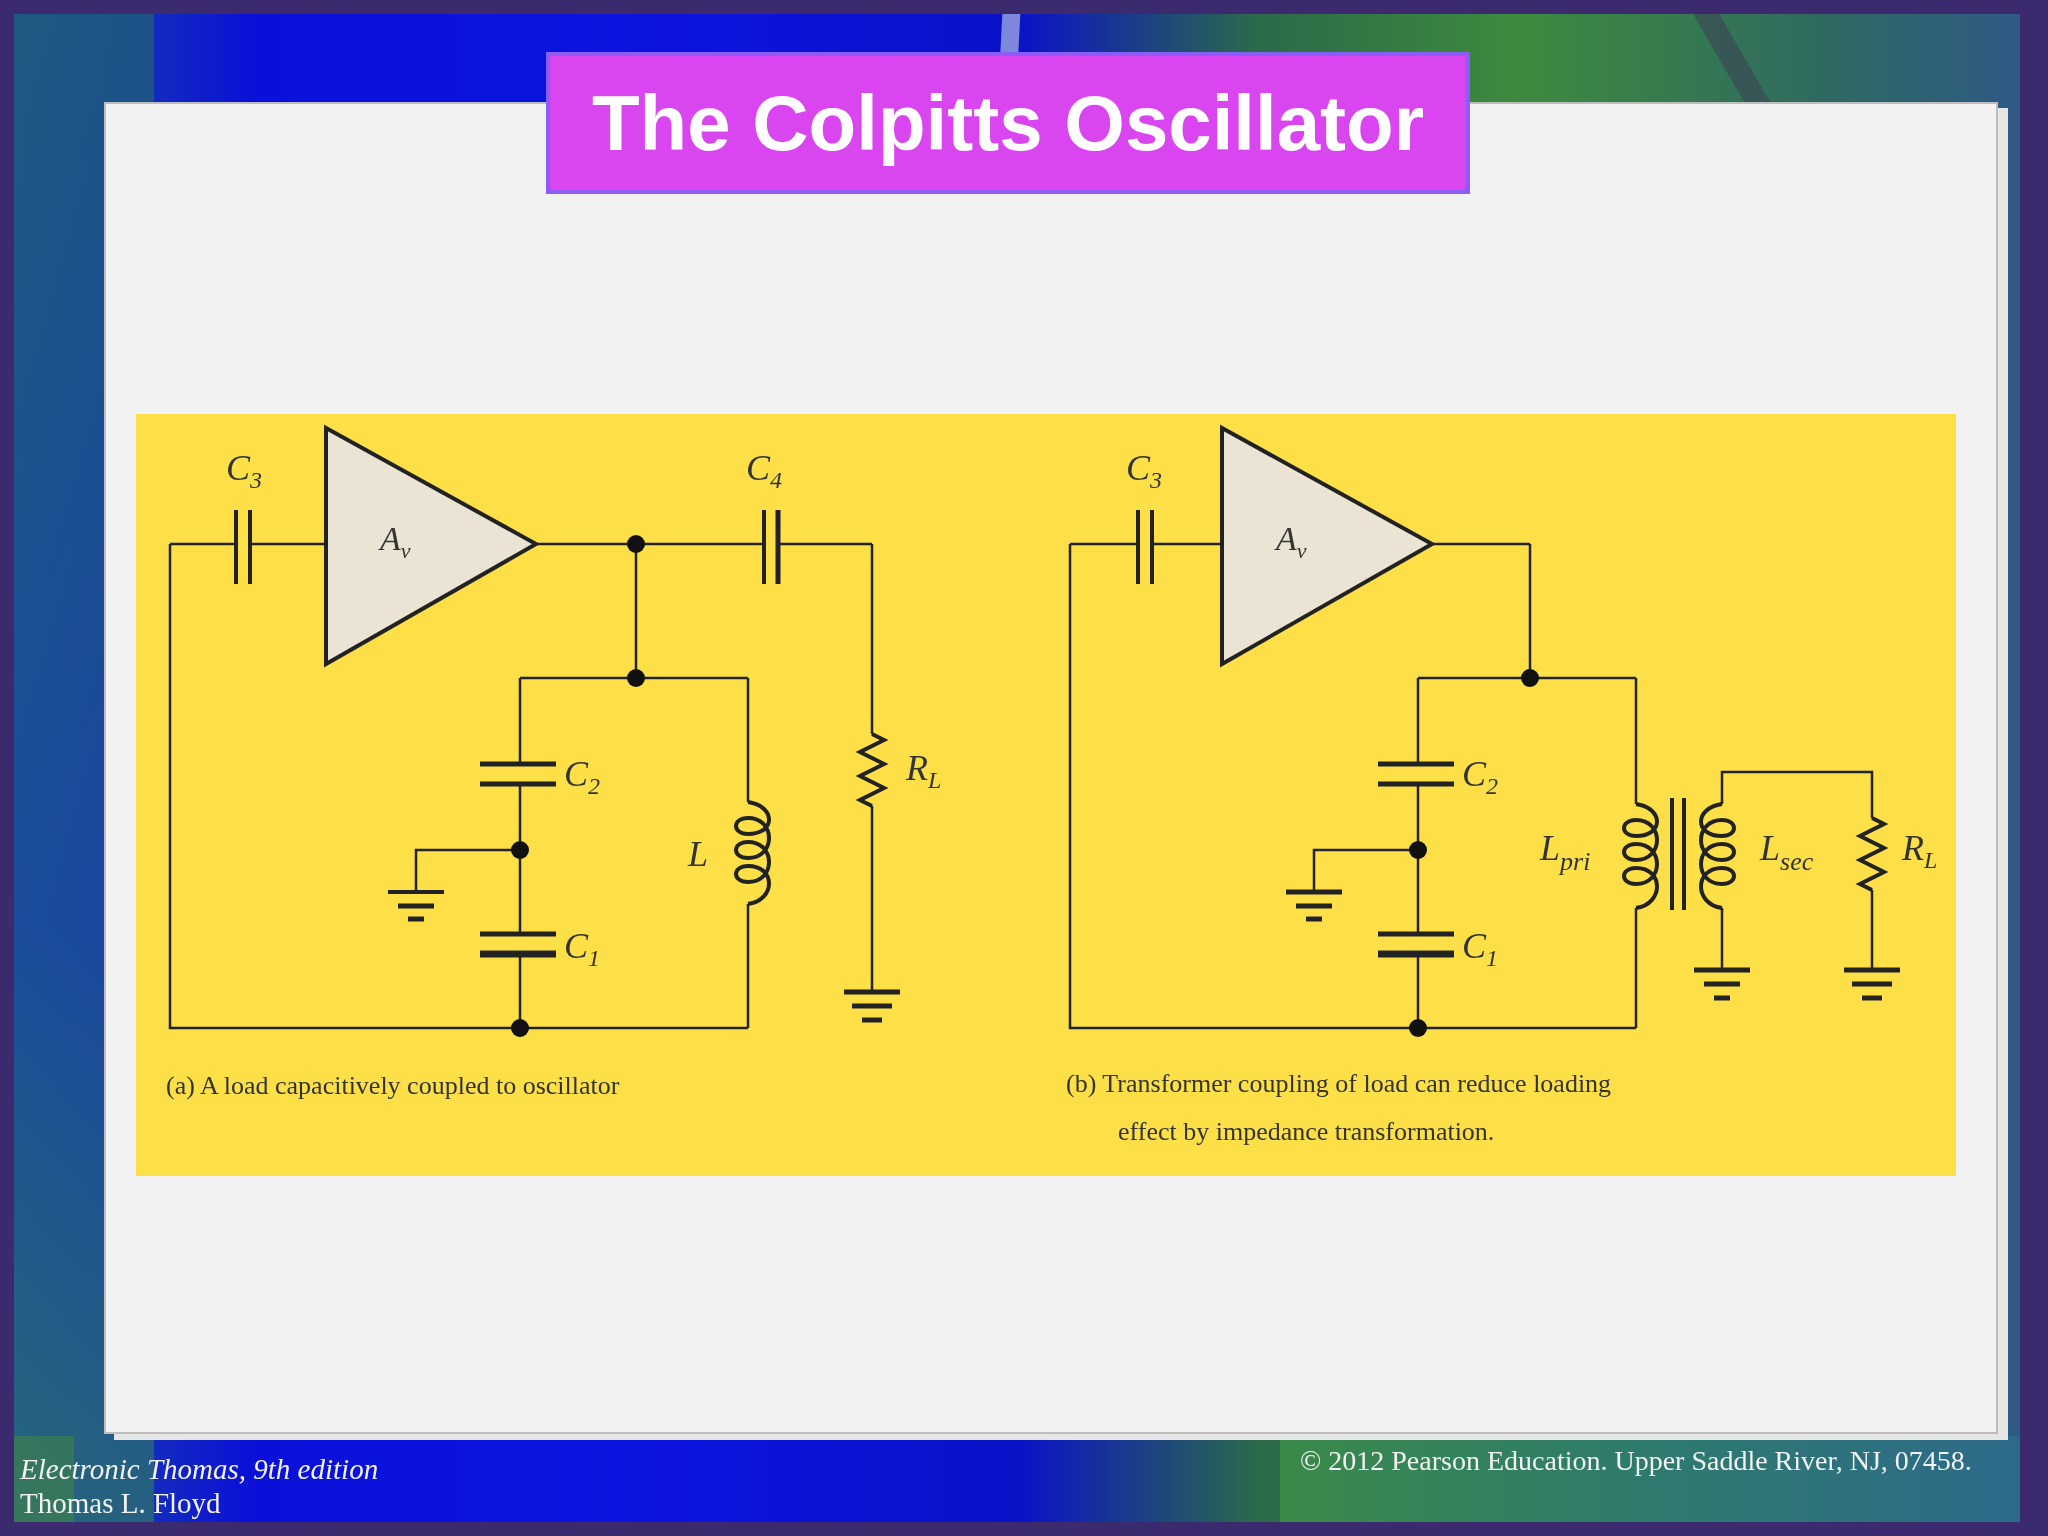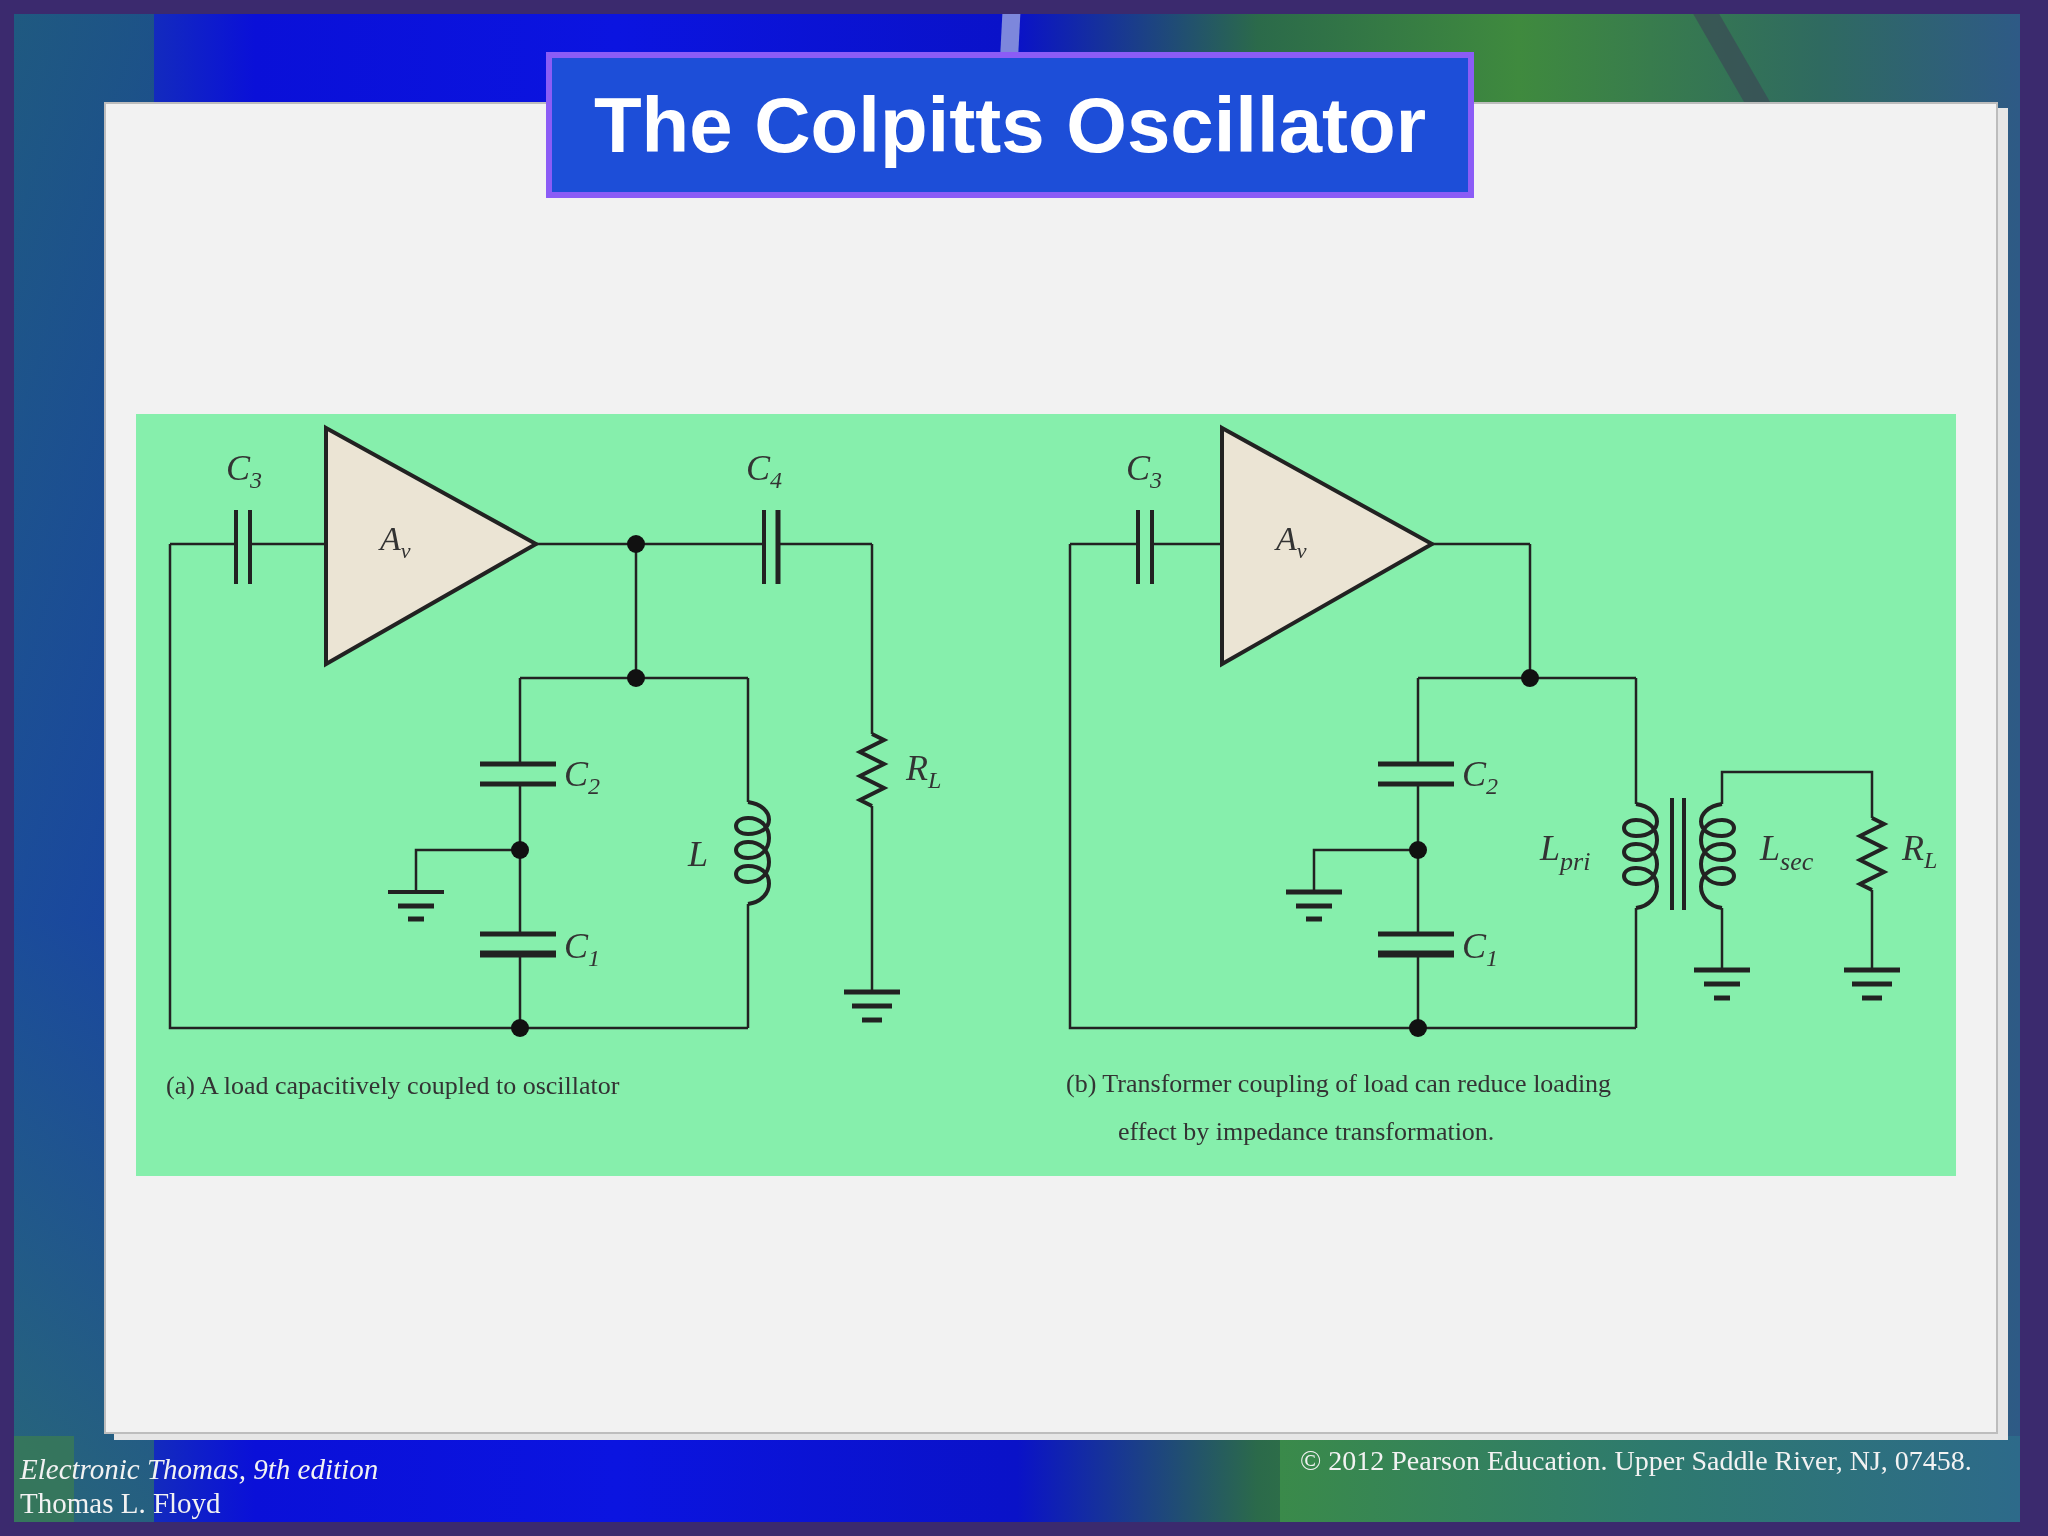--- a/index.html
+++ b/index.html
@@ -8,23 +8,23 @@
     background:
       linear-gradient(115deg, transparent 0 58%, rgba(70,140,60,0.0) 58%),
       linear-gradient(90deg, #1f4f9a 0%, #0a10d8 12%, #0b14e0 30%, #0a12c8 50%, #2b6a4a 62%, #3f8a3e 75%, #2f6a60 90%, #2e5a86 100%);
   }
   .bg-streak1 { position:absolute; left:14px; top:14px; width:140px; height:1508px; background:linear-gradient(180deg,#1f5c7a,#1a4b9a 60%,#2a6d70); opacity:0.8; }
   .bg-streak2 { position:absolute; left:1000px; top:14px; width:18px; height:90px; background:#c9d6ea; opacity:0.6; transform:skewX(-3deg); }
   .bg-streak3 { position:absolute; left:1725px; top:14px; width:26px; height:110px; background:#3a4a55; opacity:0.7; transform:skewX(30deg); }
   .bg-bottom-right { position:absolute; left:1280px; top:1436px; width:740px; height:86px; background:linear-gradient(90deg,#3a8a4a,#2e7a6e 50%,#2d6a8a); }
   .bg-bottom-left { position:absolute; left:14px; top:1436px; width:60px; height:86px; background:#3a7a55; opacity:0.8; }
   .panel { position:absolute; left:104px; top:102px; width:1890px; height:1328px; background:#f2f2f2; border:2px solid #bdbdbd; box-shadow: 10px 6px 0 #e6e6e6; }
-  .title-box { position:absolute; left:546px; top:52px; width:916px; height:134px; background:#1d4ed8; border:6px solid #8b5cf6; display:flex; align-items:center; justify-content:center; }
+  .title-box { position:absolute; left:546px; top:52px; width:916px; height:134px; background:#d946ef; border:4px solid #8b5cf6; display:flex; align-items:center; justify-content:center; }
   .title-text { color:#fff; font-family:"Liberation Sans", sans-serif; font-weight:bold; font-size:78px; letter-spacing:0px; }
-  .figure { position:absolute; left:136px; top:414px; width:1820px; height:762px; background:#86efac; }
+  .figure { position:absolute; left:136px; top:414px; width:1820px; height:762px; background:#fde047; }
   .figure svg { position:absolute; left:0; top:0; }
   .caption { position:absolute; font-family:"Liberation Serif", serif; font-size:26px; color:#333; line-height:48px; white-space:nowrap; }
   .caption .indent { padding-left:52px; display:block; }
   .footer-left { position:absolute; left:20px; top:1452px; color:#f2f2f2; font-family:"Liberation Serif", serif; font-size:29px; line-height:34px; }
   .footer-left .ed { font-style:italic; display:block; }
   .footer-right { position:absolute; left:1300px; top:1444px; color:#f2f2f2; font-family:"Liberation Serif", serif; font-size:28px; line-height:34px; }
   .lbl { font-family:"Liberation Serif", serif; font-style:italic; fill:#333; }
 </style>
 </head>
 <body>

